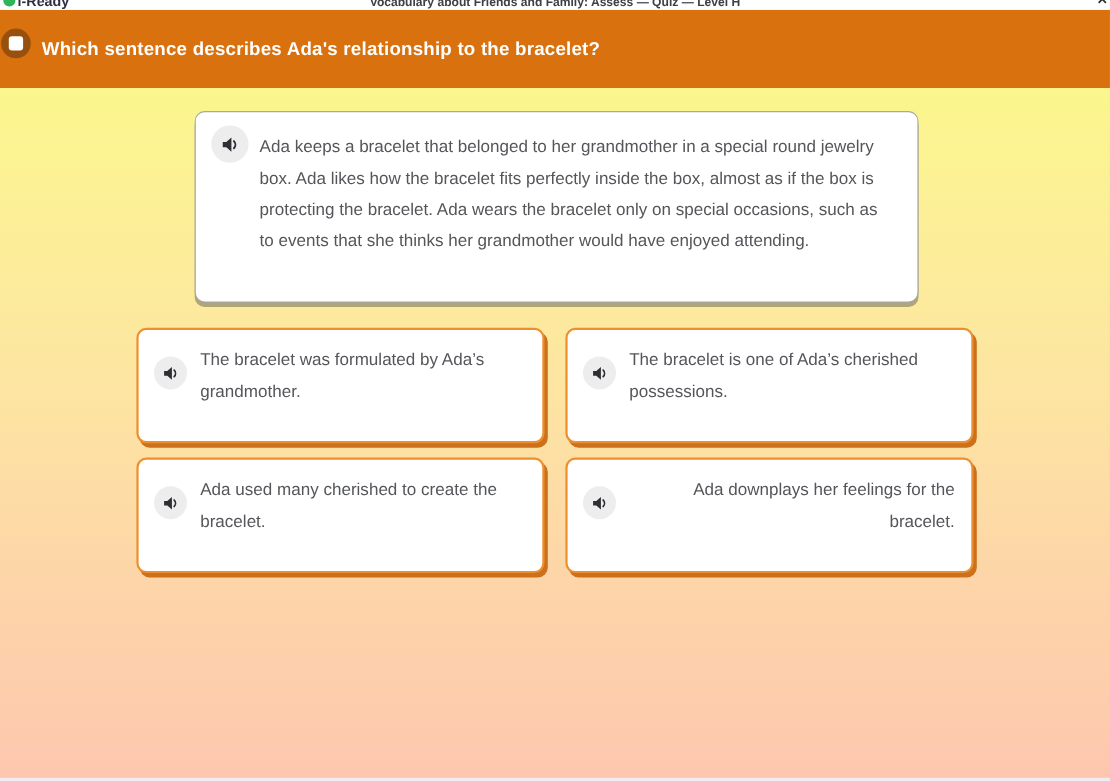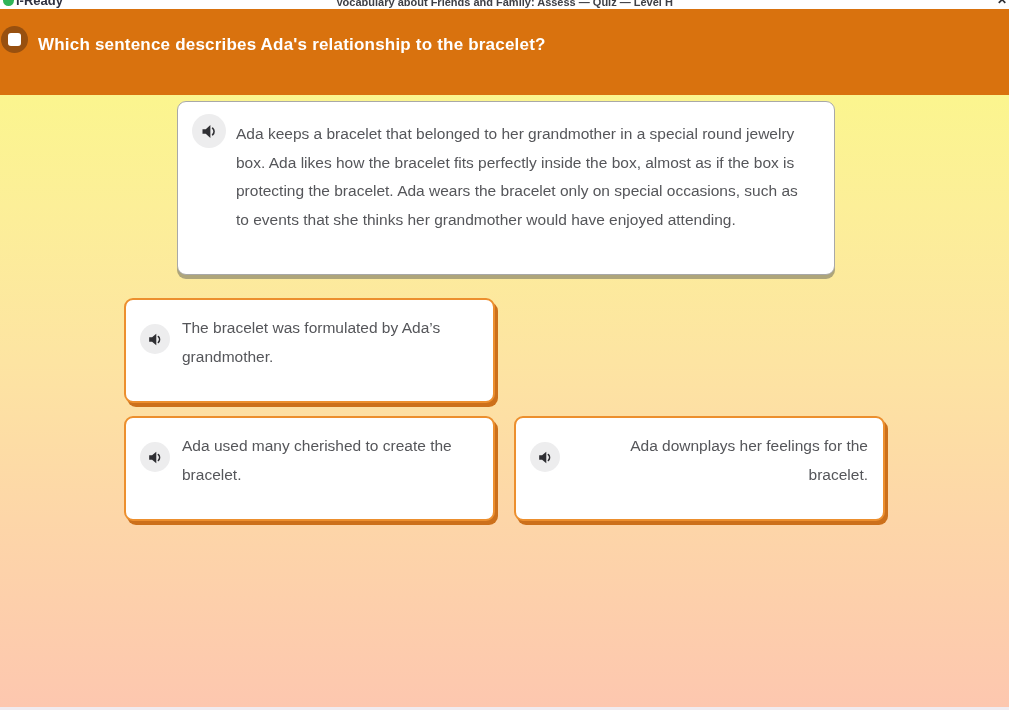--- a/index.html
+++ b/index.html
@@ -56,21 +56,21 @@
     font-weight: bold;
     color: #2f2f33;
     cursor: pointer;
     line-height: 12px;
   }
 
   
   .question-bar {
     position: absolute;
     left: 0; top: 9px;
-    width: 1009px; height: 86px;
+    width: 1009px; height: 71px;
     background: #d9720e;
     z-index: 4;
     text-decoration: underline;
   }
   .stop-btn {
     position: absolute;
     left: 1px; top: 17px;
     width: 27px; height: 27px;
     border-radius: 50%;
     background: #98500f;
@@ -213,20 +213,29 @@
     <div class="answer-card" id="answer-0">
       <div class="audio-btn">
         <svg width="19" height="19" viewBox="0 0 24 24">
           <path d="M4 9.3v5.4h3.7L13 19.3V4.7L7.7 9.3H4z" fill="#2f2f33"></path>
           <path d="M15.6 8.3a5.3 5.3 0 0 1 0 7.4" fill="none" stroke="#2f2f33" stroke-width="2" stroke-linecap="round"></path>
         </svg>
       </div>
       <div class="answer-text">The bracelet was formulated by Ada’s grandmother.</div>
     </div>
 
+    <div class="answer-card" id="answer-1">
+      <div class="audio-btn">
+        <svg width="19" height="19" viewBox="0 0 24 24">
+          <path d="M4 9.3v5.4h3.7L13 19.3V4.7L7.7 9.3H4z" fill="#2f2f33"></path>
+          <path d="M15.6 8.3a5.3 5.3 0 0 1 0 7.4" fill="none" stroke="#2f2f33" stroke-width="2" stroke-linecap="round"></path>
+        </svg>
+      </div>
+      <div class="answer-text">The bracelet is one of Ada’s cherished possessions.</div>
+    </div>
 
     <div class="answer-card" id="answer-2">
       <div class="audio-btn">
         <svg width="19" height="19" viewBox="0 0 24 24">
           <path d="M4 9.3v5.4h3.7L13 19.3V4.7L7.7 9.3H4z" fill="#2f2f33"></path>
           <path d="M15.6 8.3a5.3 5.3 0 0 1 0 7.4" fill="none" stroke="#2f2f33" stroke-width="2" stroke-linecap="round"></path>
         </svg>
       </div>
       <div class="answer-text">Ada used many cherished to create the bracelet.</div>
     </div>

